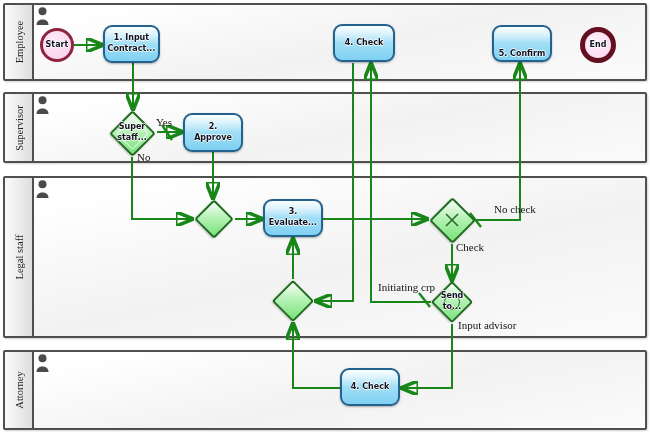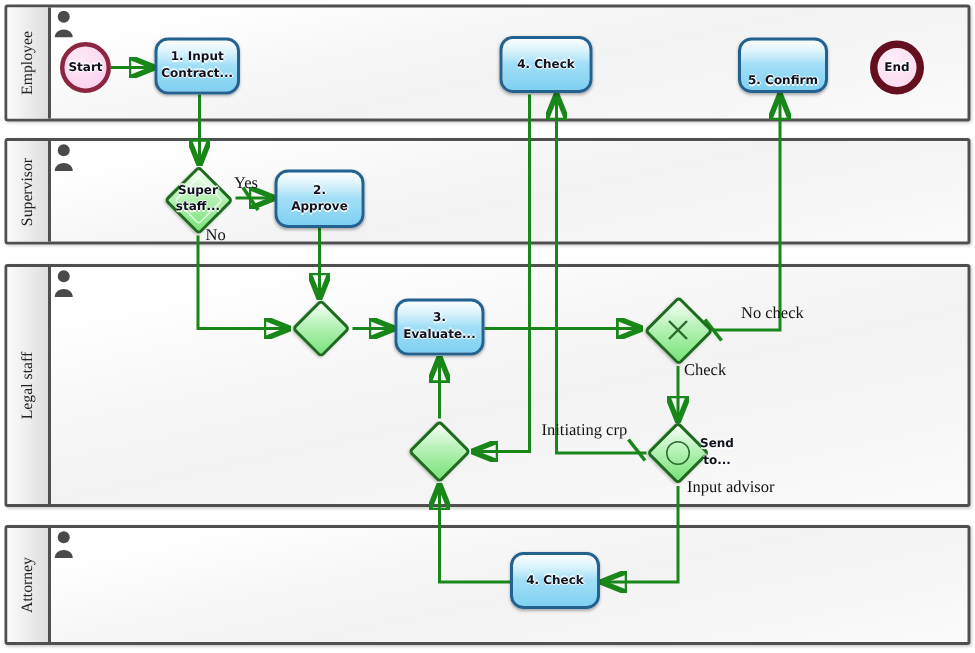--- a/index.html
+++ b/index.html
@@ -171,25 +171,25 @@
     <g stroke="#2a6b2a" stroke-width="1.6">
         <line x1="4" y1="4" x2="16" y2="16"></line>
         <line x1="16" y1="4" x2="4" y2="16"></line>
       </g>
   </svg>
 
   <div class="diamond" style="left:278px;top:286px;width:30px;height:30px;"></div>
 
   <div class="diamond" style="left:437px;top:287px;width:30px;height:30px;"></div>
   <div class="gw-marker" style="left:444px;top:294px;width:16px;height:16px;border:1.5px solid #2a6b2a;border-radius:50%;box-sizing:border-box;"></div>
-  <div class="diamond-label" style="left:452px;top:290px;width:52px;height:24px;">
+  <div class="diamond-label" style="left:426px;top:290px;width:52px;height:24px;">
     <span class="node-label">Send
 to...</span>
   </div>
 
   <div class="flow-label" style="left:156px;top:116px;">Yes</div>
   <div class="flow-label" style="left:137px;top:151px;">No</div>
   <div class="flow-label" style="left:494px;top:203px;">No check</div>
   <div class="flow-label" style="left:456px;top:241px;">Check</div>
-  <div class="flow-label" style="left:361px;top:281px;">Initiating crp</div>
+  <div class="flow-label" style="left:378px;top:281px;">Initiating crp</div>
   <div class="flow-label" style="left:458px;top:319px;">Input advisor</div>
 
 </div>
 
 </body></html>

